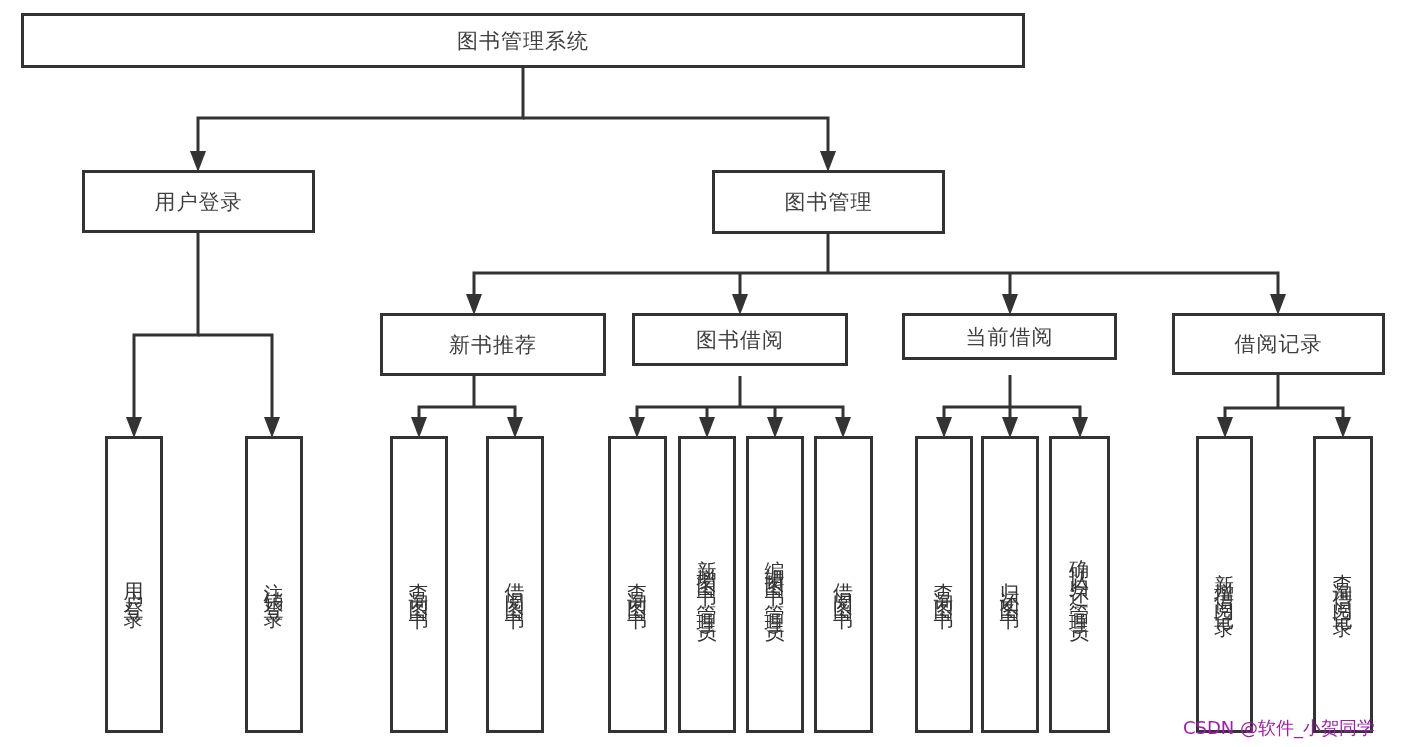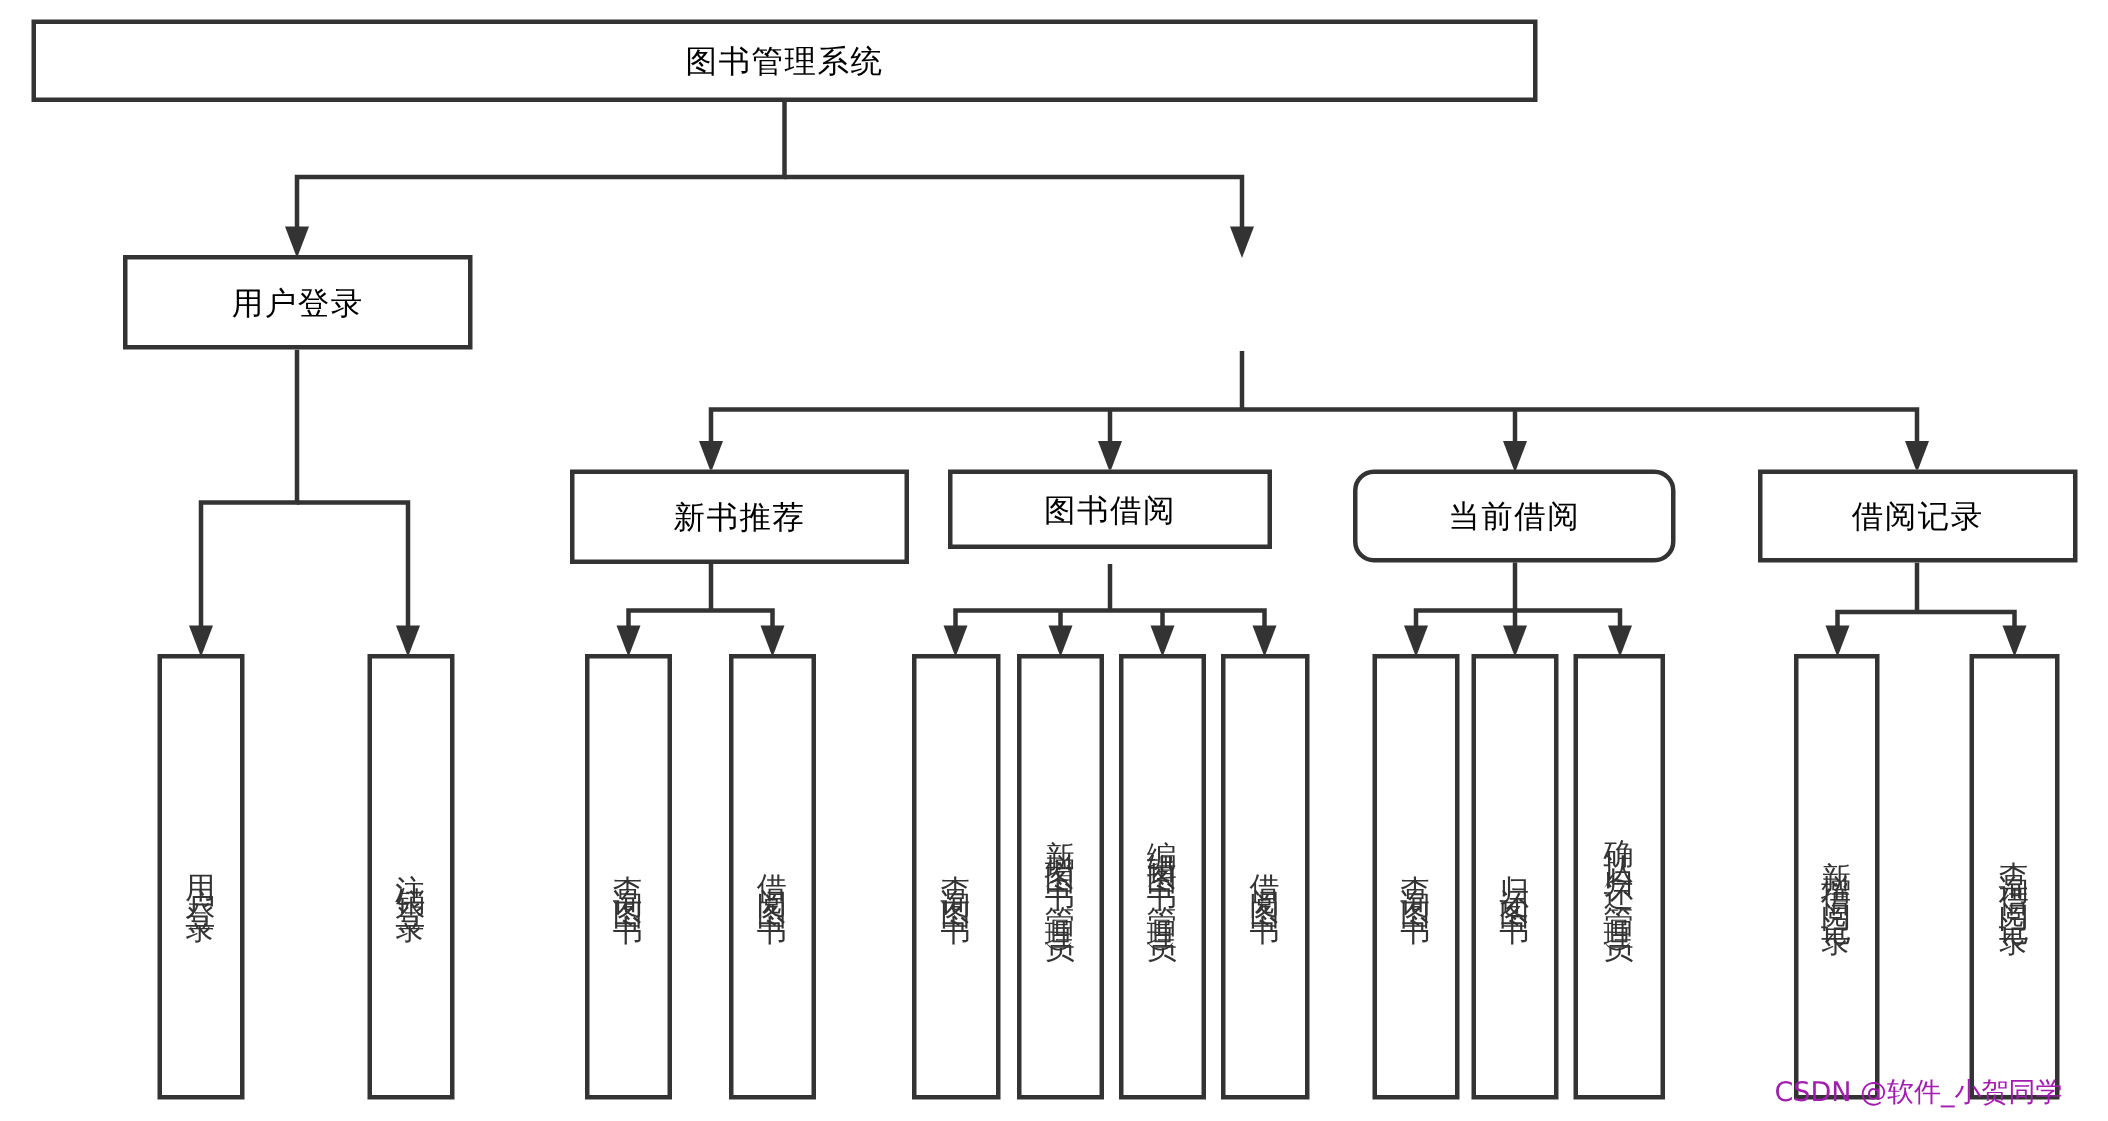--- a/index.html
+++ b/index.html
@@ -22,21 +22,21 @@
     z-index: 1;
   }
   .hbox {
     position: absolute;
     box-sizing: border-box;
     border: 3px solid #333333;
     background: #ffffff;
     display: flex;
     align-items: center;
     justify-content: center;
-    color: #000000;
+    color: #404040;
     font-size: 21px;
     letter-spacing: 1px;
     z-index: 2;
     white-space: nowrap;
   }
   .vbox {
     position: absolute;
     box-sizing: border-box;
     border: 3px solid #333333;
     background: #ffffff;
@@ -126,24 +126,25 @@
       <polygon points="1072,417 1088,417 1080,438"></polygon>
 
       <polygon points="1217,417 1233,417 1225,438"></polygon>
       <polygon points="1335,417 1351,417 1343,438"></polygon>
     </g>
   </svg>
 
   <div class="hbox" style="left:21px; top:13px; width:1004px; height:55px;">图书管理系统</div>
 
   <div class="hbox" style="left:82px; top:170px; width:233px; height:63px;">用户登录</div>
+  <div class="hbox" style="left:712px; top:170px; width:233px; height:64px;">图书管理</div>
 
   <div class="hbox" style="left:340px; top:313px; width:226px; height:63px;margin-left:40px;">新书推荐</div>
   <div class="hbox" style="left:632px; top:313px; width:216px; height:53px;">图书借阅</div>
-  <div class="hbox" style="left:902px; top:313px; width:215px; height:62px;border-radius:14px;">当前借阅</div>
+  <div class="hbox" style="left:902px; top:313px; width:215px; height:47px;">当前借阅</div>
   <div class="hbox" style="left:1172px; top:313px; width:213px; height:62px;">借阅记录</div>
 
   <div class="vbox" style="left:105px; width:58px;">
     <span>用户登录</span>
   </div>
   <div class="vbox" style="left:245px; width:58px;">
     <span>注销登录</span>
   </div>
 
   <div class="vbox" style="left:390px; width:58px;">

